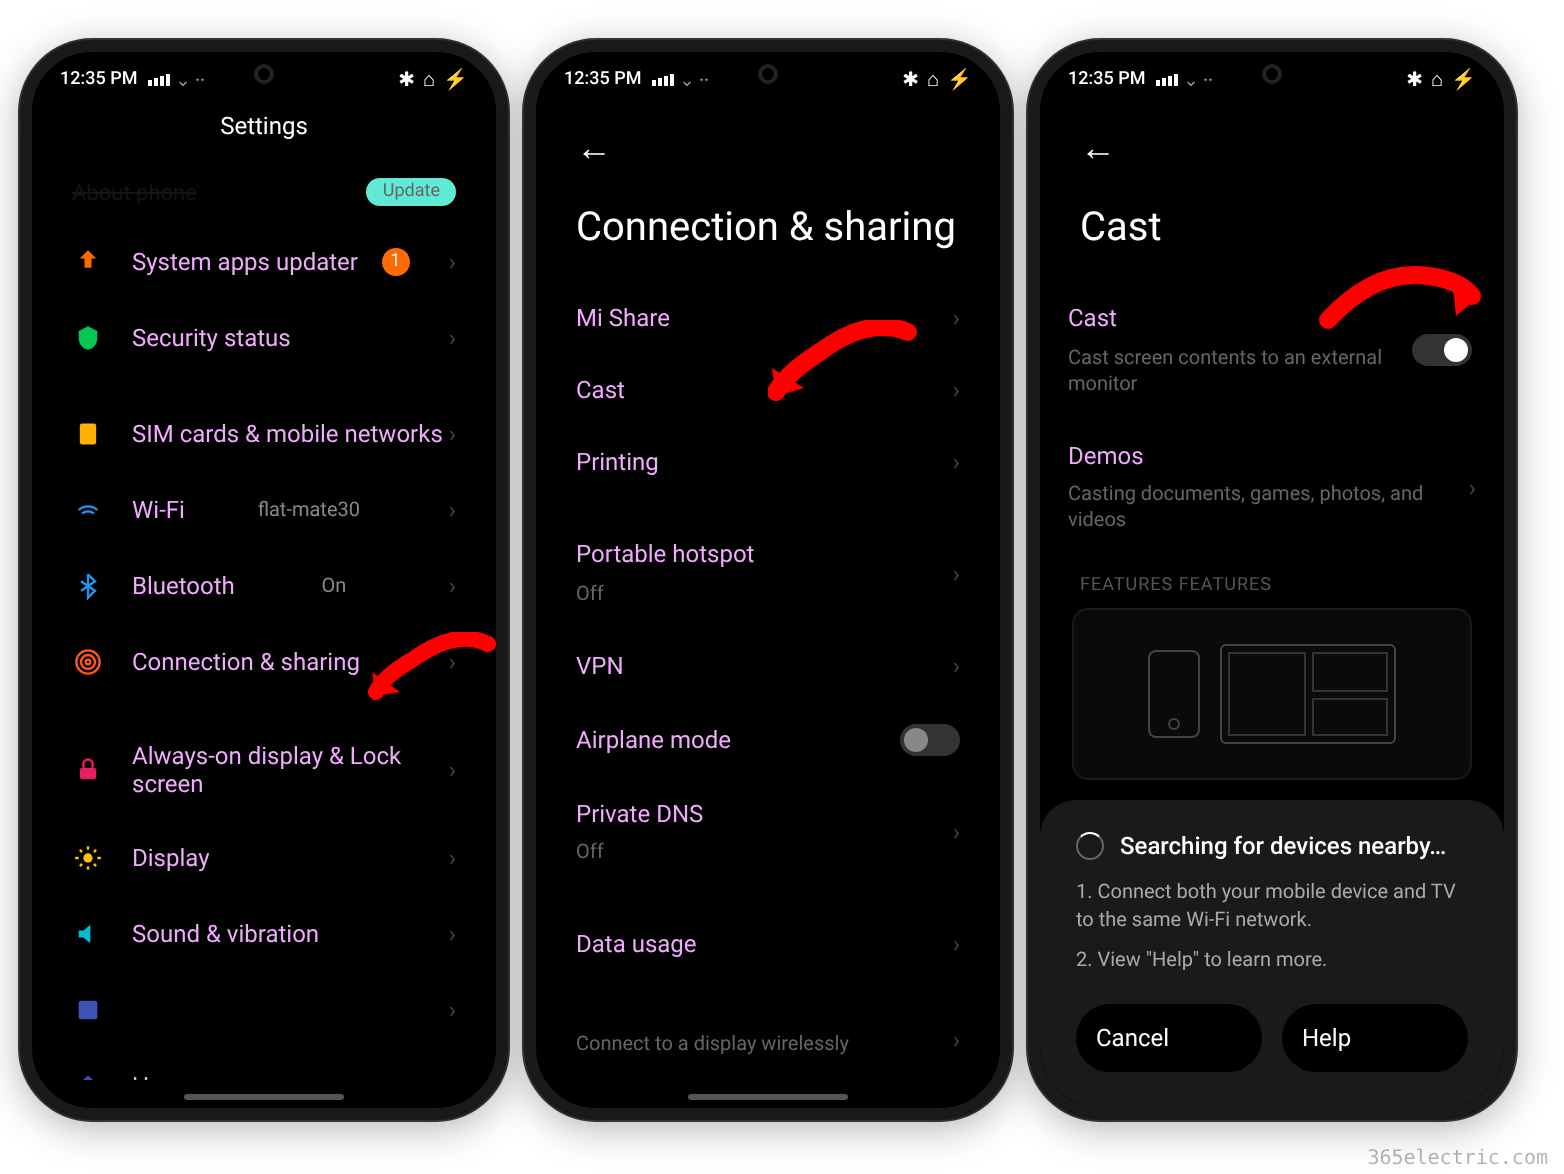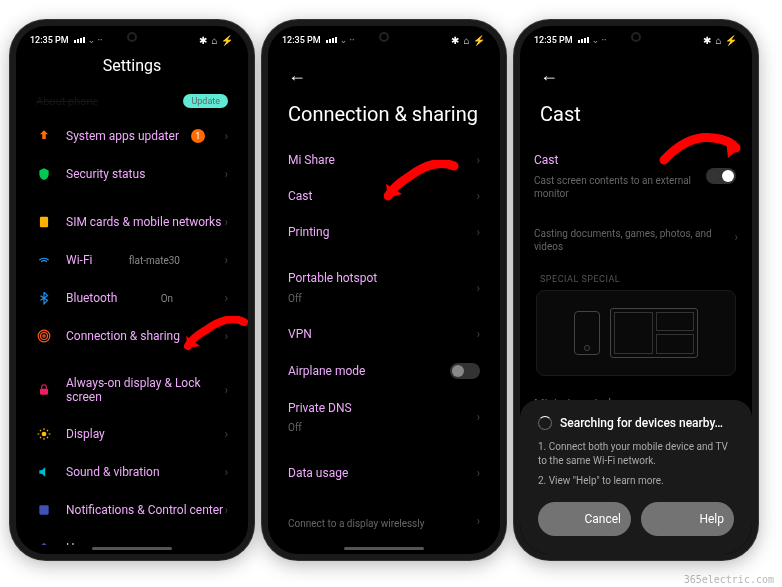--- a/index.html
+++ b/index.html
@@ -49,21 +49,21 @@
   .status-right { display: flex; align-items: center; gap: 4px; font-size: 10px; }
   .bars { display: inline-flex; align-items: flex-end; gap: 1px; margin-left: 2px; }
   .bars span { width: 2px; background: #fff; }
   .bars span:nth-child(1) { height: 3px; }
   .bars span:nth-child(2) { height: 4px; }
   .bars span:nth-child(3) { height: 5px; }
   .bars span:nth-child(4) { height: 6px; }
 
   .screen-title-center {
     text-align: center;
-    font-size: 16px;
+    font-size: 12px;
     font-weight: 400;
     padding: 6px 0 10px;
   }
   .header-row {
     display: flex;
     align-items: center;
     padding: 10px 16px 4px;
   }
   .back-btn { 
     font-size: 18px; 
@@ -199,23 +199,23 @@
     width: 14px; height: 14px;
     border: 1.5px solid #666;
     border-top-color: #fff;
     border-radius: 50%;
     margin-right: 8px;
   }
   .modal-text { font-size: 10px; color: #aaa; margin: 6px 0; line-height: 1.4; }
   .modal-buttons { display: flex; gap: 10px; margin-top: 14px; }
   .modal-btn {
     flex: 1; padding: 10px;
-    background: #737373;
+    background: #000000;
     border-radius: 20px;
-    text-align: right;
+    text-align: left;
     font-size: 12px;
     cursor: pointer;
   }
   .nav-bar {
     position: absolute;
     bottom: 4px; left: 50%;
     transform: translateX(-50%);
     width: 80px; height: 3px;
     background: #555;
     border-radius: 2px;
@@ -360,21 +360,20 @@
         </span>
       <span class="item-label">Sound &amp; vibration</span>
       <span class="chevron">›</span>
     </div>
     <div class="list-item">
       <span class="item-icon">
           <svg width="14" height="14" viewBox="0 0 24 24" fill="#3f51b5">
             <rect x="4" y="4" width="16" height="16" rx="2"></rect>
           </svg>
         </span>
-      <span class="item-label">Notifications &amp; Control center</span>
       <span class="chevron">›</span>
     </div>
     <div class="list-item">
       <span class="item-icon">
           <svg width="14" height="14" viewBox="0 0 24 24" fill="#673ab7">
             <path d="M3 11l9-8 9 8v10a2 2 0 01-2 2H5a2 2 0 01-2-2z"></path>
           </svg>
         </span>
       <span class="item-label">Home screen</span>
       <span class="chevron">›</span>
@@ -500,26 +499,27 @@
 
   <div class="list-item" style="padding-right:16px">
     <div class="item-text">
       <div class="item-label">Cast</div>
       <div class="item-sub">Cast screen contents to an external monitor</div>
     </div>
     <span class="toggle on"></span>
   </div>
   <div class="list-item">
     <div class="item-text">
+      <div class="item-label">Demos</div>
       <div class="item-sub">Casting documents, games, photos, and videos</div>
     </div>
     <span class="chevron">›</span>
   </div>
 
-  <div class="section-header">SPECIAL SPECIAL</div>
+  <div class="section-header">FEATURES FEATURES</div>
   <div class="feature-box">
     <div class="device-phone"></div>
     <div class="device-tv">
       <div></div>
         <div></div>
         <div></div>
     </div>
   </div>
   <div class="list-item" style="opacity:.5">
     <span class="item-label">Minimize window</span>

